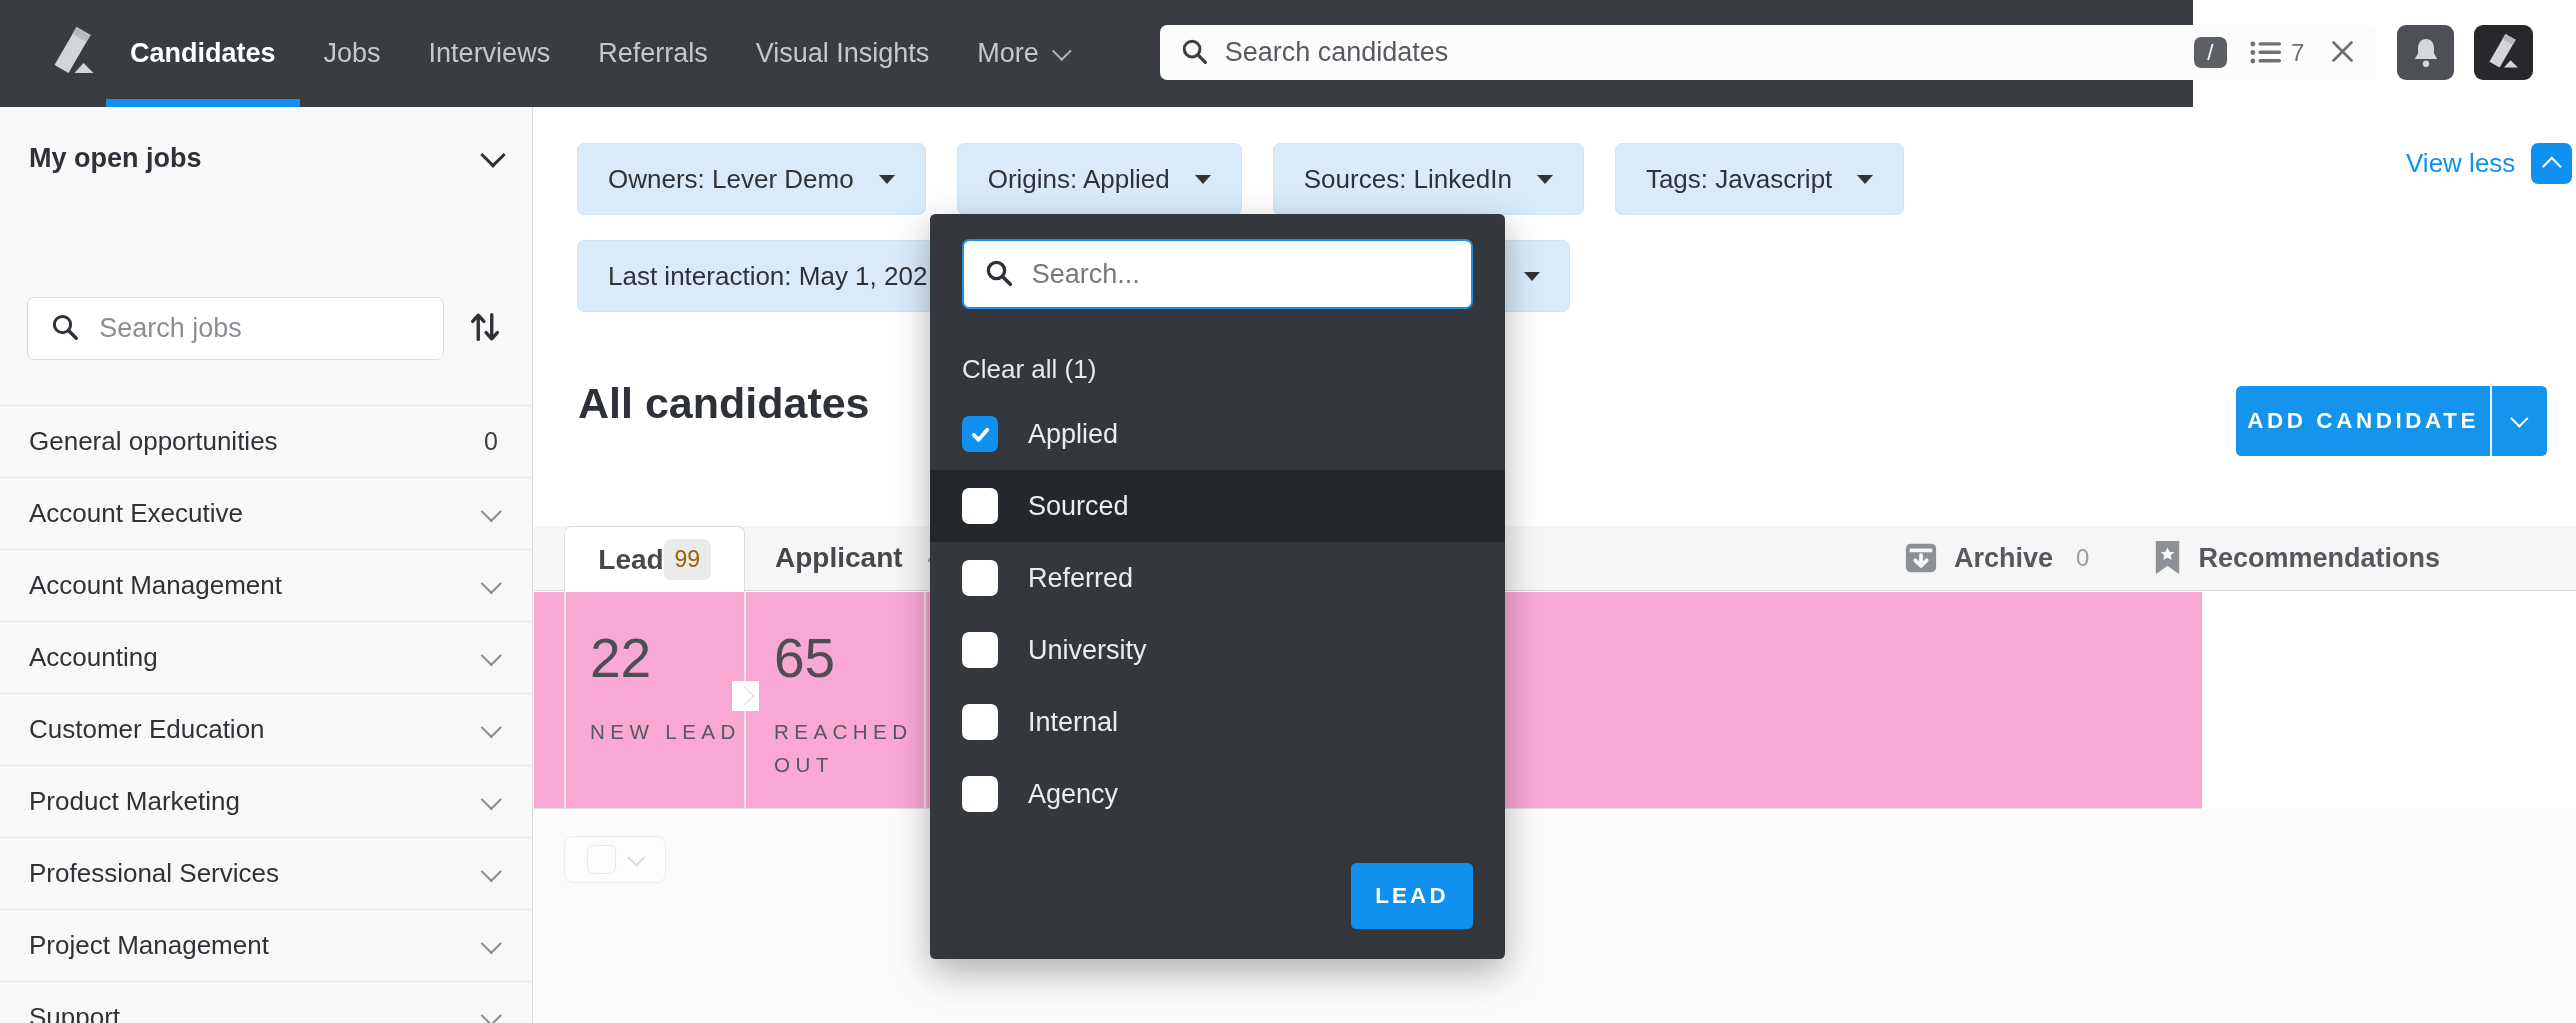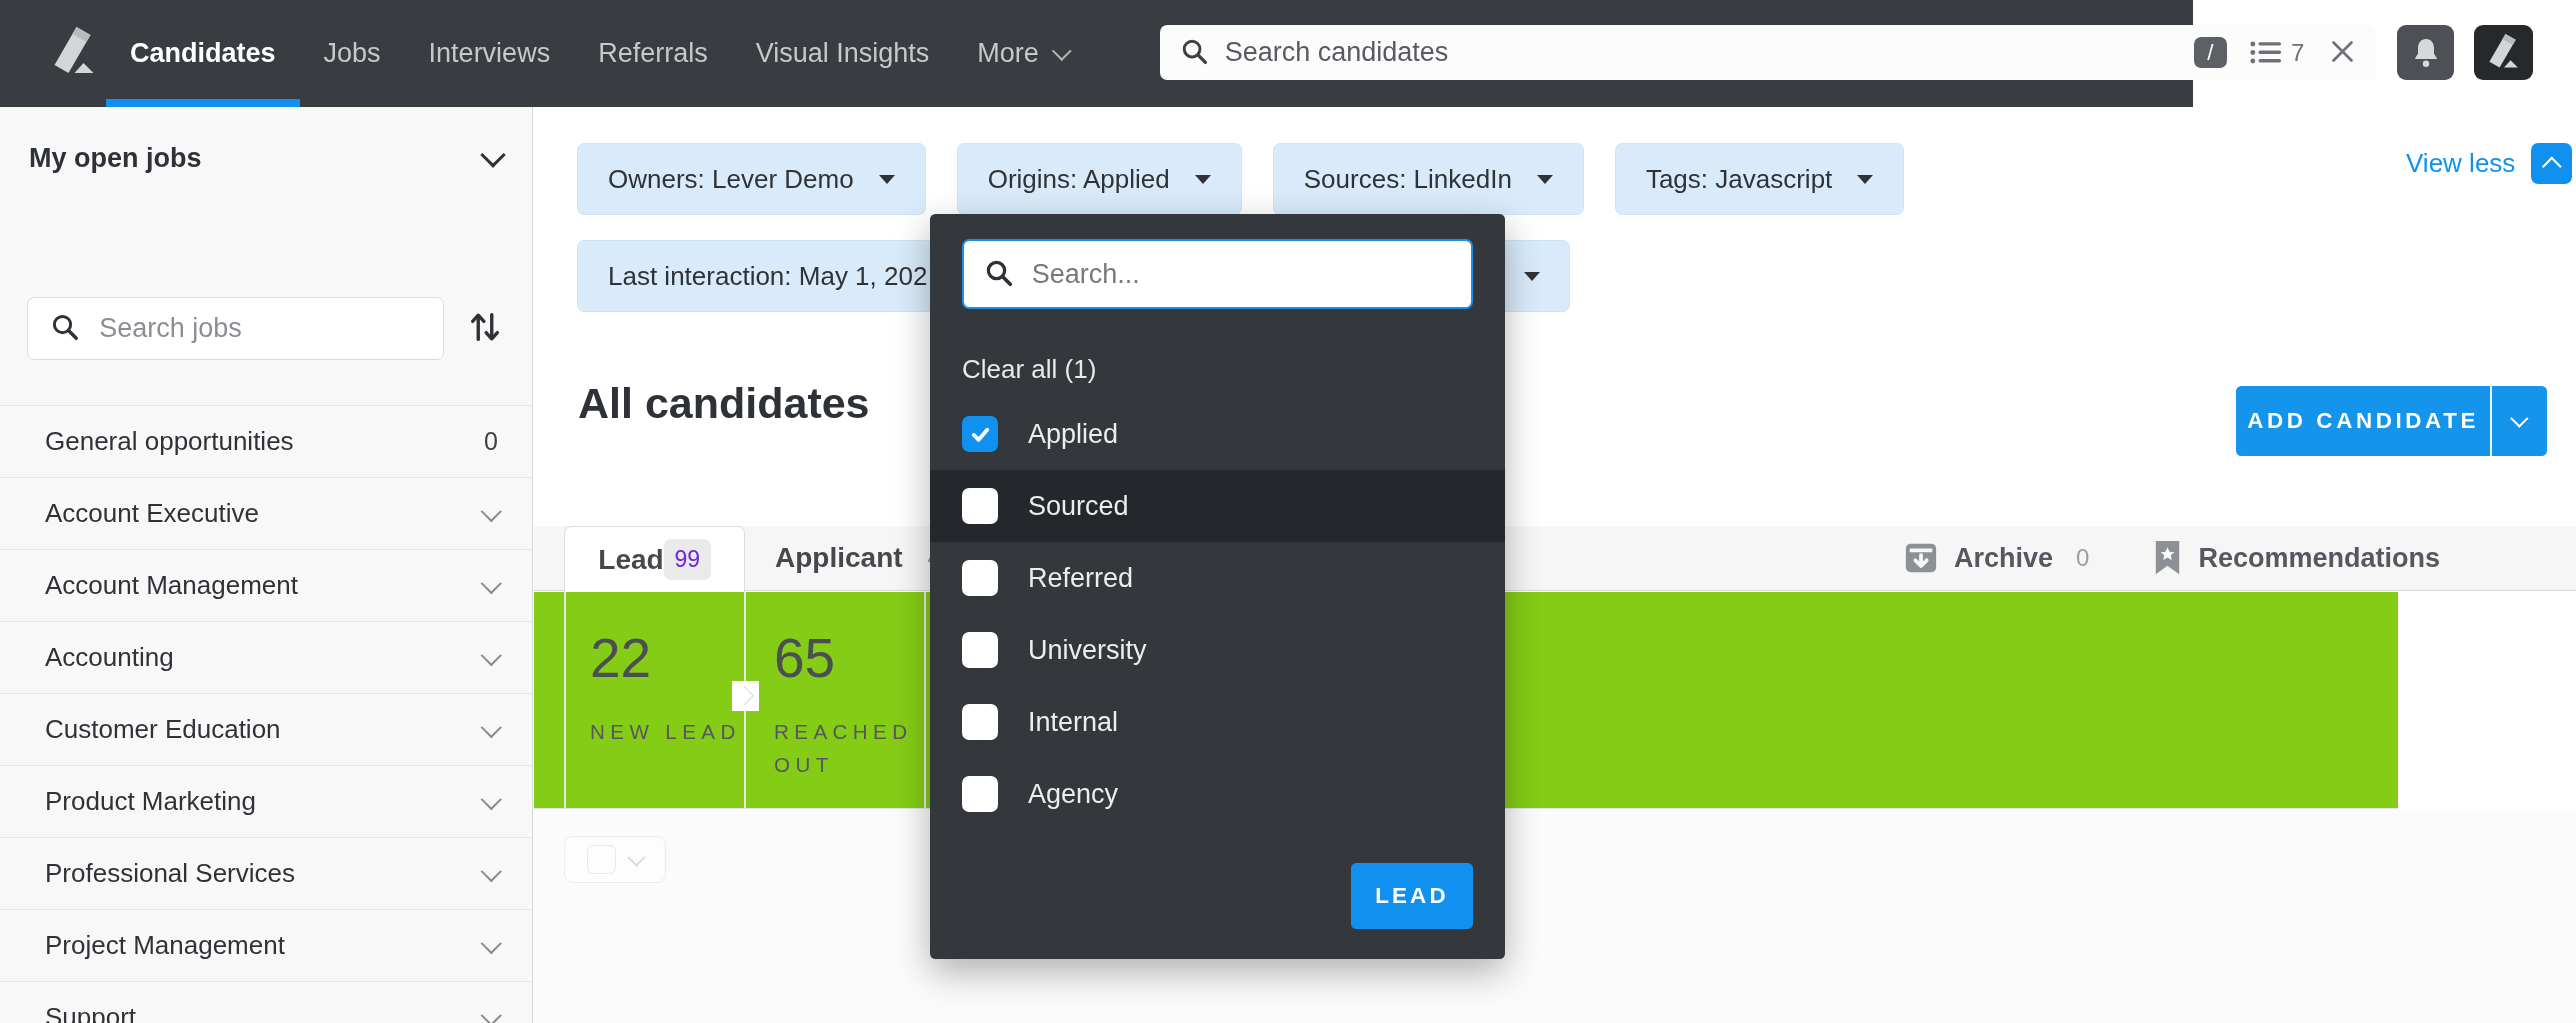--- a/index.html
+++ b/index.html
@@ -34,21 +34,21 @@
   .chev{display:inline-block;border-style:solid;border-color:#86898d;border-width:0 2.2px 2.2px 0;
         transform:rotate(45deg);}
   .chev-big{width:15px;height:15px;border-width:0 3.6px 3.6px 0;border-color:#2e3238;margin-top:-7.2px;}
   .sb-search-row{position:absolute;left:27px;top:190px;right:27px;height:63px;display:flex;align-items:center;}
   .sb-search{flex:0 0 417px;height:63px;background:#fff;border:1.8px solid #dadada;border-radius:7.2px;
              display:flex;align-items:center;padding:0 21.5px;box-sizing:border-box;}
   .sb-search .ph{font-size:27px;color:#8b8e93;margin-left:19.7px;}
   .sort-btn{margin-left:23px;background:none;border:none;padding:0;cursor:pointer;}
   .sb-list{position:absolute;left:0;right:0;top:298px;}
   .sb-row{height:72px;border-top:1.8px solid #e7e7e7;display:flex;align-items:center;
-          padding:0 34px 0 45px;box-sizing:border-box;justify-content:space-between;cursor:pointer;}
+          padding:0 34px 0 29px;box-sizing:border-box;justify-content:space-between;cursor:pointer;}
   .sb-row .lbl{font-size:26px;color:#2f3338;}
   .sb-row .cnt{font-size:25px;color:#3c4043;}
   .sb-row .chev{width:12.5px;height:12.5px;margin-top:-5.4px;}
 
   
   .main-bg{position:absolute;left:534px;top:107px;right:0;bottom:0;background:#ffffff;}
   .pill-row1{position:absolute;left:577px;top:143px;display:flex;gap:31px;}
   .pill{height:72px;background:#d9ebfa;border:0.9px solid #cde4f7;border-radius:7.2px;display:flex;align-items:center;
         padding:0 30px;font-size:26px;color:#2f3338;box-sizing:border-box;cursor:pointer;}
   .caret{width:0;height:0;border-left:8px solid transparent;border-right:8px solid transparent;
@@ -72,33 +72,33 @@
   .add-caret{width:55px;display:flex;align-items:center;justify-content:center;}
   .add-caret .chev{border-color:#fff;border-width:0 2.7px 2.7px 0;width:10.7px;height:10.7px;margin-top:-5.4px;}
 
   
   .tab-strip{position:absolute;left:534px;top:526px;width:2042px;height:64px;background:#f6f6f7;
              border-bottom:1.8px solid #d9d9d9;box-sizing:content-box;}
   .tab-active{position:absolute;left:564px;top:526px;width:181px;height:66px;background:#fff;
               border:1.8px solid #dcdcdc;border-bottom:none;border-radius:7.2px 7.2px 0 0;box-sizing:border-box;
               display:flex;align-items:center;justify-content:center;cursor:pointer;}
   .tab-active .lbl{font-size:28px;font-weight:bold;color:#45484d;}
-  .badge{min-width:47px;height:41px;background:#e9eaea;border-radius:7.2px;color:#6d28d9;font-size:23px;
+  .badge{min-width:47px;height:41px;background:#e9eaea;border-radius:7.2px;color:#a16207;font-size:23px;
          display:flex;align-items:center;justify-content:center;padding:0 5.4px;box-sizing:border-box;}
   .tab-applicant{position:absolute;left:775px;top:526px;height:64px;display:flex;align-items:center;cursor:pointer;}
   .tab-applicant .lbl{font-size:28px;font-weight:bold;color:#45484d;}
   .tab-applicant .cnt{font-size:24px;color:#9a9da1;margin-left:25px;}
   .right-tabs{position:absolute;left:1904px;top:526px;height:64px;display:flex;align-items:center;justify-content:space-between;}
   .rtab{display:flex;align-items:center;cursor:pointer;}
   .rtab .lbl{font-size:27px;font-weight:bold;color:#55585e;margin-left:16px;}
   .rtab .cnt{font-size:24px;color:#9a9da1;margin-left:23px;}
   .rtab+.rtab{margin-left:64px;}
 
   
-  .stats{position:absolute;left:534px;top:592px;width:1864px;height:216px;background:#84cc16;border-bottom:1.8px solid #e3e3e3;}
+  .stats{position:absolute;left:534px;top:592px;width:1644px;height:216px;background:#f9a8d4;border-bottom:1.8px solid #e3e3e3;padding-left:24px;}
   .stat-line{position:absolute;top:0;bottom:0;width:1.8px;background:#e8e8e8;}
   .notch{position:absolute;left:-12.5px;top:89px;width:27px;height:30px;background:#fff;}
   .notch .chev{position:absolute;left:5.4px;top:8px;width:12.5px;height:12.5px;border-color:#d9d9d9;border-width:0 1.8px 1.8px 0;
                transform:rotate(-45deg);}
   .stat{position:absolute;top:0;}
   .stat .val{font-size:55px;color:#4b4f54;margin-top:34px;}
   .stat .lab{font-size:20.6px;letter-spacing:5.4px;color:#55585e;margin-top:25px;line-height:33px;width:161px;}
 
   .below{position:absolute;left:534px;top:809px;width:2042px;bottom:0;background:#fbfbfb;}
   .select-all{position:absolute;left:30px;top:27px;width:100px;height:45px;background:#fdfdfd;border:1.8px solid #ececec;

